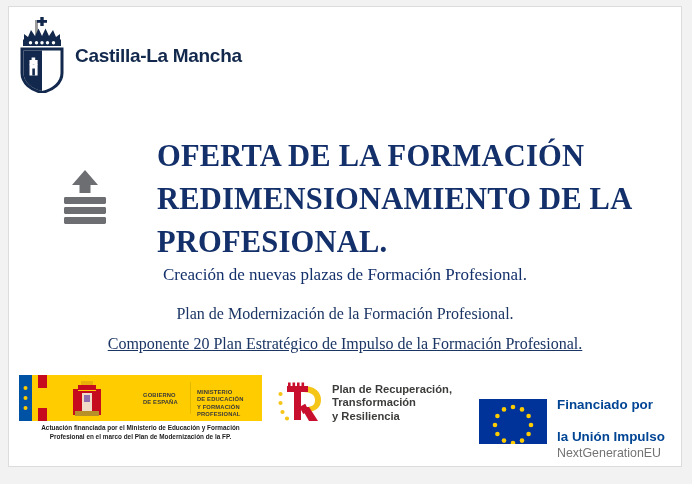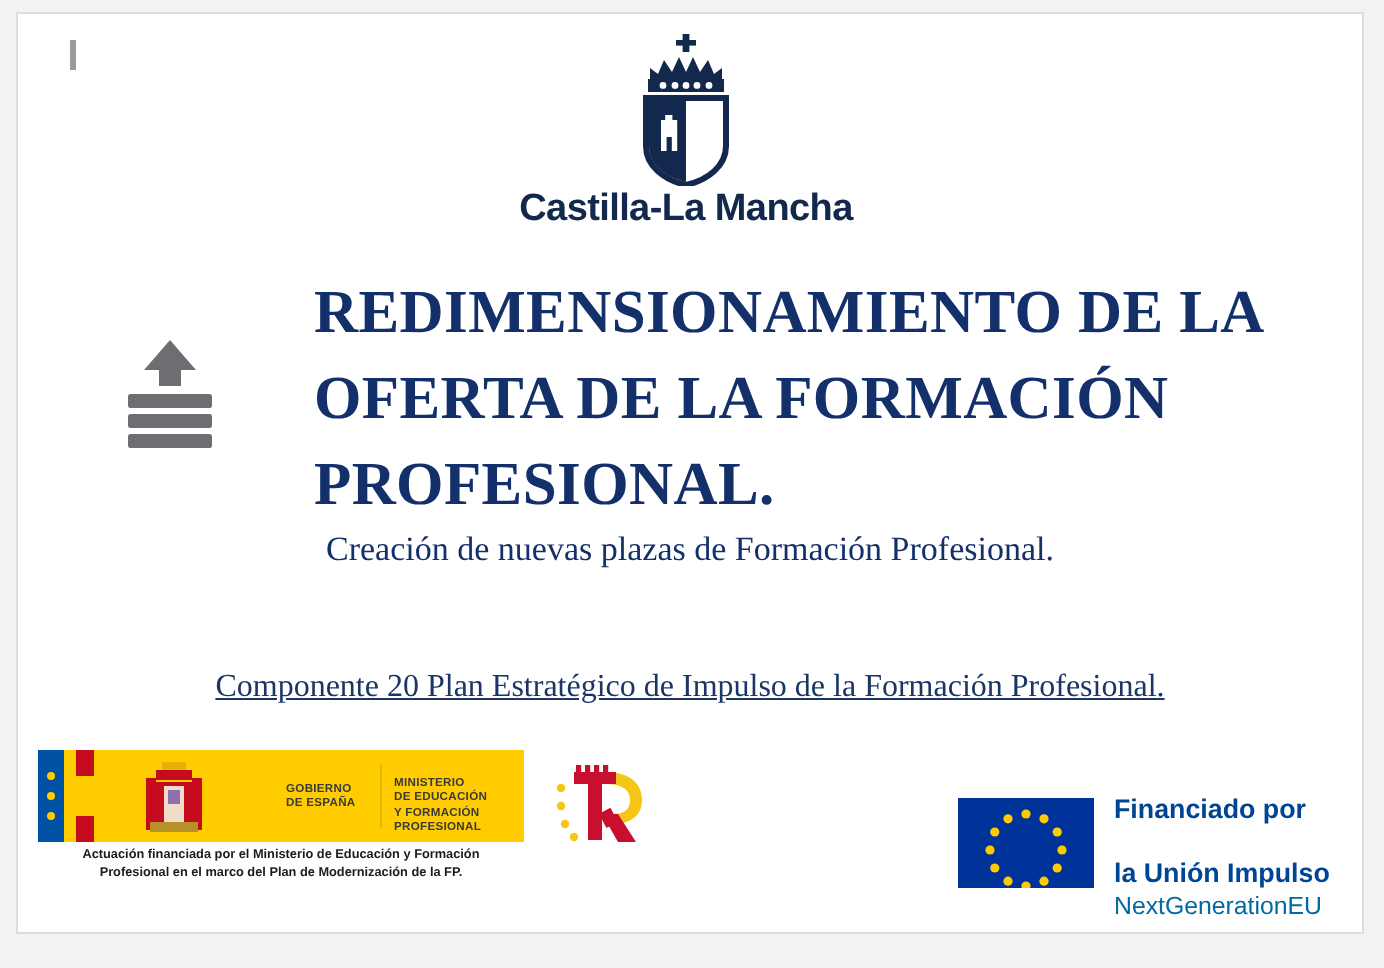--- a/index.html
+++ b/index.html
@@ -35,21 +35,21 @@
     background: #8a8a8a;
     opacity: .85;
   }
 
   
   #emblem {
     position: absolute;
     left: 0; right: 4px;
     top: 8px;
     display: flex;
-    flex-direction: column;
+    flex-direction: row;
     align-items: center;
   }
   #emblem .arms { display:block; }
   .cl-name {
     margin-top: 2px;
     font-family: "Liberation Sans", sans-serif;
     font-weight: bold;
     font-size: 19px;
     letter-spacing: -0.3px;
     color: #12284c;
@@ -184,21 +184,21 @@
     font-weight: bold;
     font-size: 13.4px;
     line-height: 16px;
     color: #004494;
     margin-top: 16px;
   }
   .eu-txt2 {
     font-family: "Liberation Sans", sans-serif;
     font-size: 12.4px;
     line-height: 15px;
-    color: #0369a1;
+    color: #737373;
     margin-top: 1px;
   }
 </style>
 </head>
 <body>
 
 <div id="root">
   <div id="slide">
 
     <div class="caret"></div>
@@ -234,26 +234,27 @@
     </div>
 
     <svg id="side-icon" viewBox="0 0 52 58">
       <path d="M26 3 L39 18 L31.5 18 L31.5 26 L20.5 26 L20.5 18 L13 18 Z" fill="#6d6e72"></path>
       <rect x="5" y="30" width="42" height="7" rx="1.4" fill="#6d6e72"></rect>
       <rect x="5" y="40" width="42" height="7" rx="1.4" fill="#6d6e72"></rect>
       <rect x="5" y="50" width="42" height="7" rx="1.4" fill="#6d6e72"></rect>
     </svg>
 
     <div id="title-block">
+      <div class="main-title">OFERTA DE LA FORMACIÓN</div>
       <div class="main-title">REDIMENSIONAMIENTO DE LA</div>
-      <div class="main-title">OFERTA DE LA FORMACIÓN</div>
       <div class="main-title">PROFESIONAL.</div>
     </div>
 
     <div class="subtitle">Creación de nuevas plazas de Formación Profesional.</div>
+    <div class="line-a">Plan de Modernización de la Formación Profesional.</div>
     <div class="line-b">Componente 20 Plan Estratégico de Impulso de la Formación Profesional.</div>
 
     <div id="footer">
 
       <div class="logo-gob">
         <div class="gob-band">
           <svg class="flag-strip" width="120" height="46" viewBox="0 0 120 46">
             <rect x="0" y="0" width="120" height="46" fill="#ffcc00"></rect>
             <rect x="0" y="0" width="13" height="46" fill="#0052a5"></rect>
             <circle cx="6.5" cy="13" r="2" fill="#ffcc00"></circle>
@@ -305,20 +306,25 @@
           <rect x="17" y="5" width="7" height="34" fill="#c8102e"></rect>
           <rect x="24" y="24" width="6.5" height="8" fill="#c8102e" transform="rotate(-28 27 28)"></rect>
           <path d="M24 26 L32 26 L41 40 L32 40 Z" fill="#c8102e"></path>
           <g fill="#c8102e">
             <rect x="11" y="1.5" width="2.6" height="3.5"></rect>
             <rect x="15.5" y="1.5" width="2.6" height="3.5"></rect>
             <rect x="20" y="1.5" width="2.6" height="3.5"></rect>
             <rect x="24.5" y="1.5" width="2.6" height="3.5"></rect>
           </g>
         </svg>
+        <div class="prtr-txt">
+          <div>Plan de Recuperación,</div>
+          <div>Transformación</div>
+          <div>y Resiliencia</div>
+        </div>
       </div>
 
       <div class="logo-eu">
         <svg width="68" height="45" viewBox="0 0 68 45">
           <rect width="68" height="45" fill="#003399"></rect>
           <g fill="#ffcc00">
             <circle cx="34" cy="8" r="2.3"></circle>
             <circle cx="43" cy="10.4" r="2.3"></circle>
             <circle cx="49.6" cy="17" r="2.3"></circle>
             <circle cx="52" cy="26" r="2.3"></circle>

